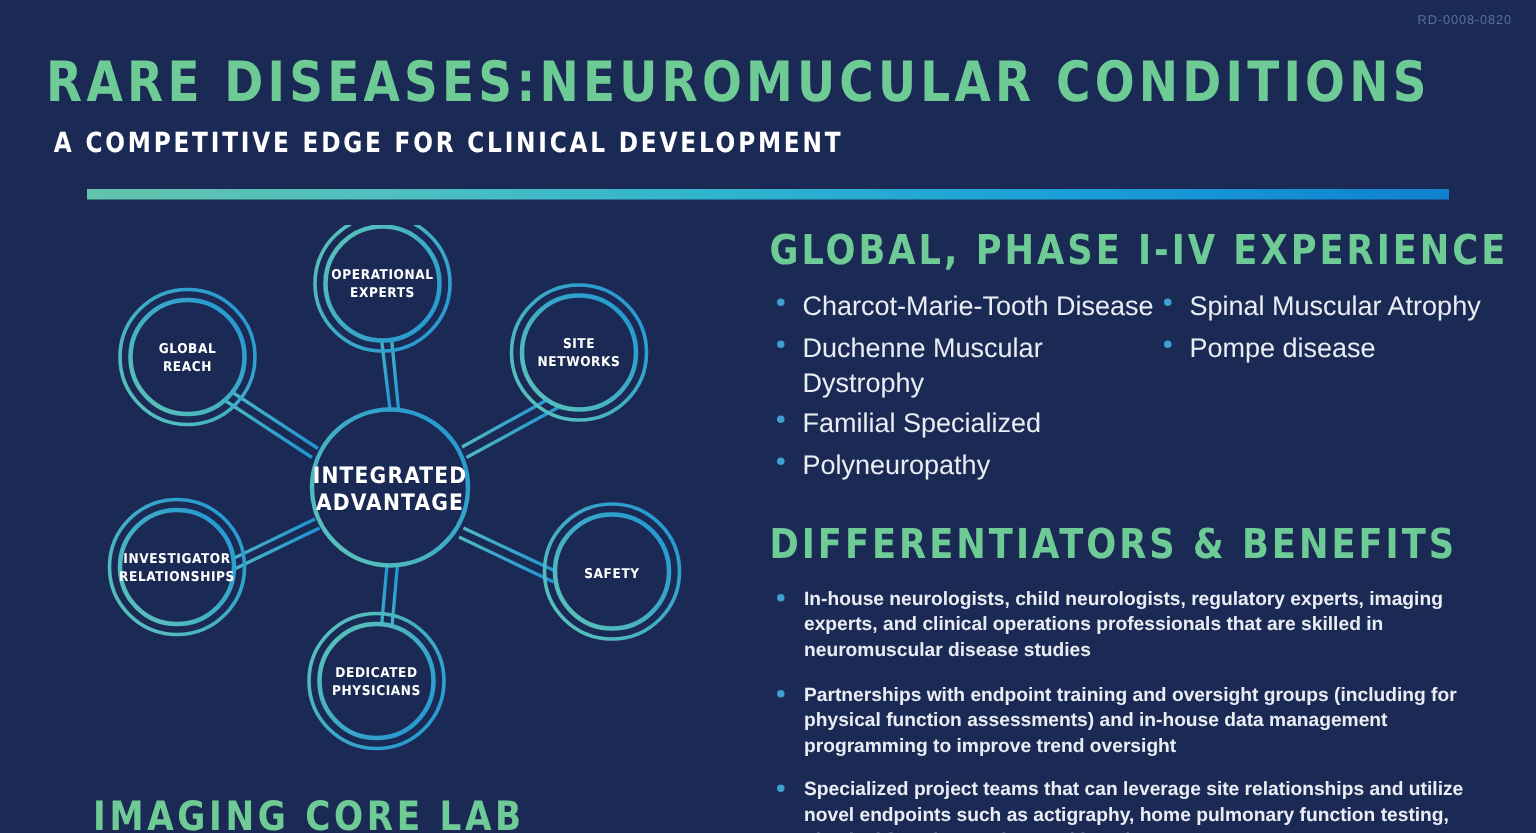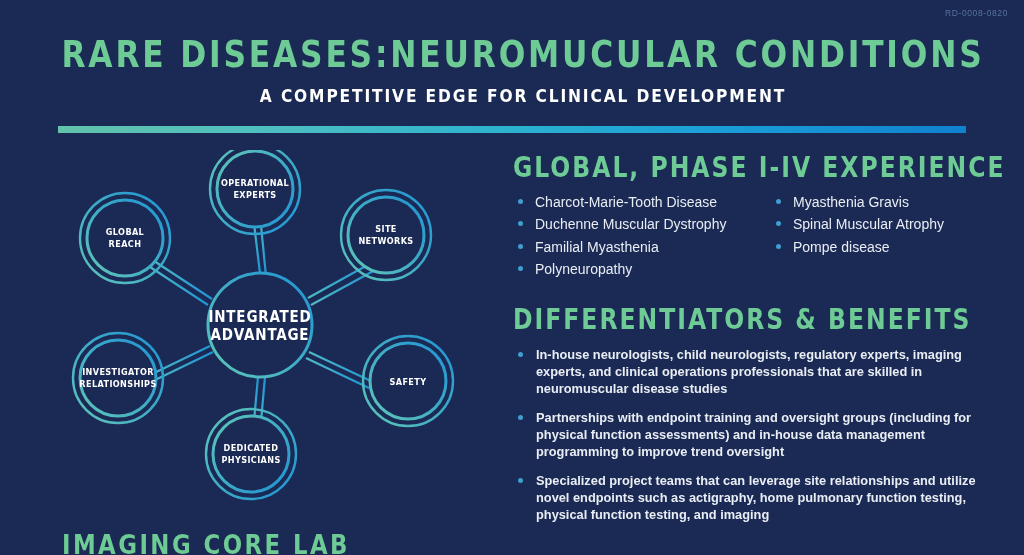--- a/index.html
+++ b/index.html
@@ -33,22 +33,20 @@
     color: #55739b;
     font-family: "Liberation Sans", sans-serif;
   }
 
   
   .header {
     position: absolute;
     left: 0;
     right: 0;
     top: 36px;
-    text-align: center;
-    padding-left: 22px;
   }
   .main-title {
     font-family: "DejaVu Sans Condensed", "Liberation Sans Narrow", "Liberation Sans", sans-serif;
     font-size: 37px;
     font-weight: bold;
     color: #6ecb95;
     letter-spacing: 3.0px;
     line-height: 1.05;
     transform: scaleX(0.94);
     white-space: nowrap;
@@ -139,21 +137,21 @@
     list-style: none;
     margin: 0;
     padding: 0;
   }
   ul.bullets li {
     position: relative;
     padding-left: 22px;
     margin-bottom: 4px;
     color: #e9edf4;
     font-family: "Liberation Sans", sans-serif;
-    font-size: 14px;
+    font-size: 18px;
     line-height: 1.30;
   }
   ul.bullets li::before {
     content: "";
     position: absolute;
     left: 5px;
     top: 6px;
     width: 5px;
     height: 5px;
     border-radius: 50%;
@@ -279,27 +277,26 @@
 
   <div class="right-col">
 
     <div class="section-head">GLOBAL, PHASE I-IV EXPERIENCE</div>
 
     <div class="two-col">
       <div class="col-a">
         <ul class="bullets">
           <li>Charcot-Marie-Tooth Disease</li>
           <li>Duchenne Muscular Dystrophy</li>
-          <li>Familial Myasthenia</li>
+          <li>Familial Specialized</li>
           <li>Polyneuropathy</li>
         </ul>
       </div>
       <div class="col-b">
         <ul class="bullets">
-          <li>Myasthenia Gravis</li>
           <li>Spinal Muscular Atrophy</li>
           <li>Pompe disease</li>
         </ul>
       </div>
     </div>
 
     <div class="section-head second">DIFFERENTIATORS &amp; BENEFITS</div>
 
     <div class="wide-wrap">
       <ul class="bullets wide">

